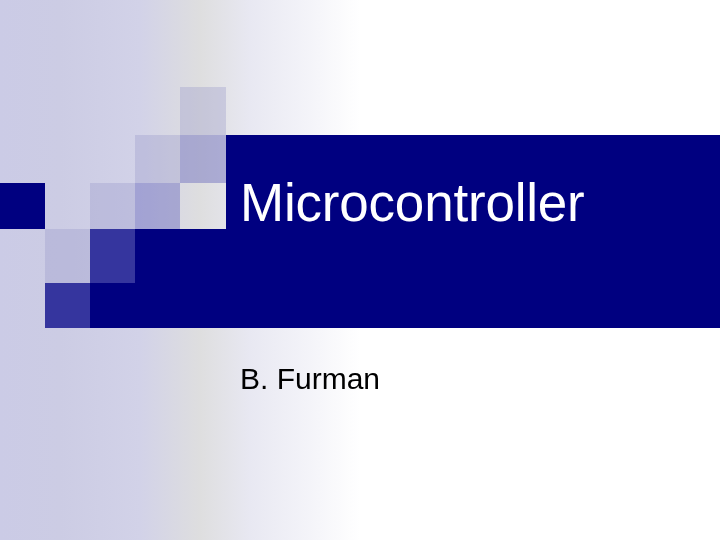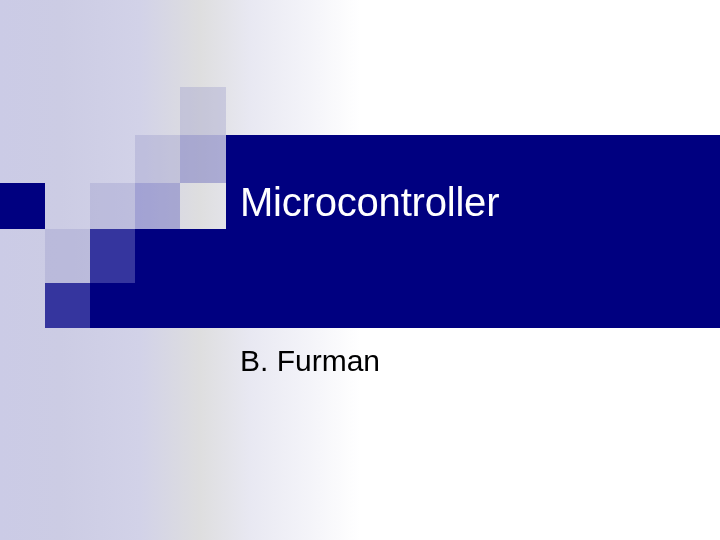--- a/index.html
+++ b/index.html
@@ -70,40 +70,41 @@
 
   
   .title-block {
     position: absolute;
     left: 240px;
     top: 180px;
     width: 470px;
   }
   .title-line {
     color: #ffffff;
-    font-size: 40px;
+    font-size: 53px;
     line-height: 45px;
     font-weight: normal;
     letter-spacing: -0.2px;
     white-space: nowrap;
   }
 
   
   .subtitle-block {
     position: absolute;
     left: 240px;
     top: 341px;
     width: 460px;
   }
   .subtitle-line {
     color: #000000;
     font-size: 30px;
     line-height: 40px;
     font-weight: normal;
     white-space: nowrap;
+    margin-top: 18px;
   }
 </style>
 </head>
 <body>
 
 <div id="slide">
 
   <div class="bg-gradient"></div>
 
   <div class="navy navy-main"></div>

